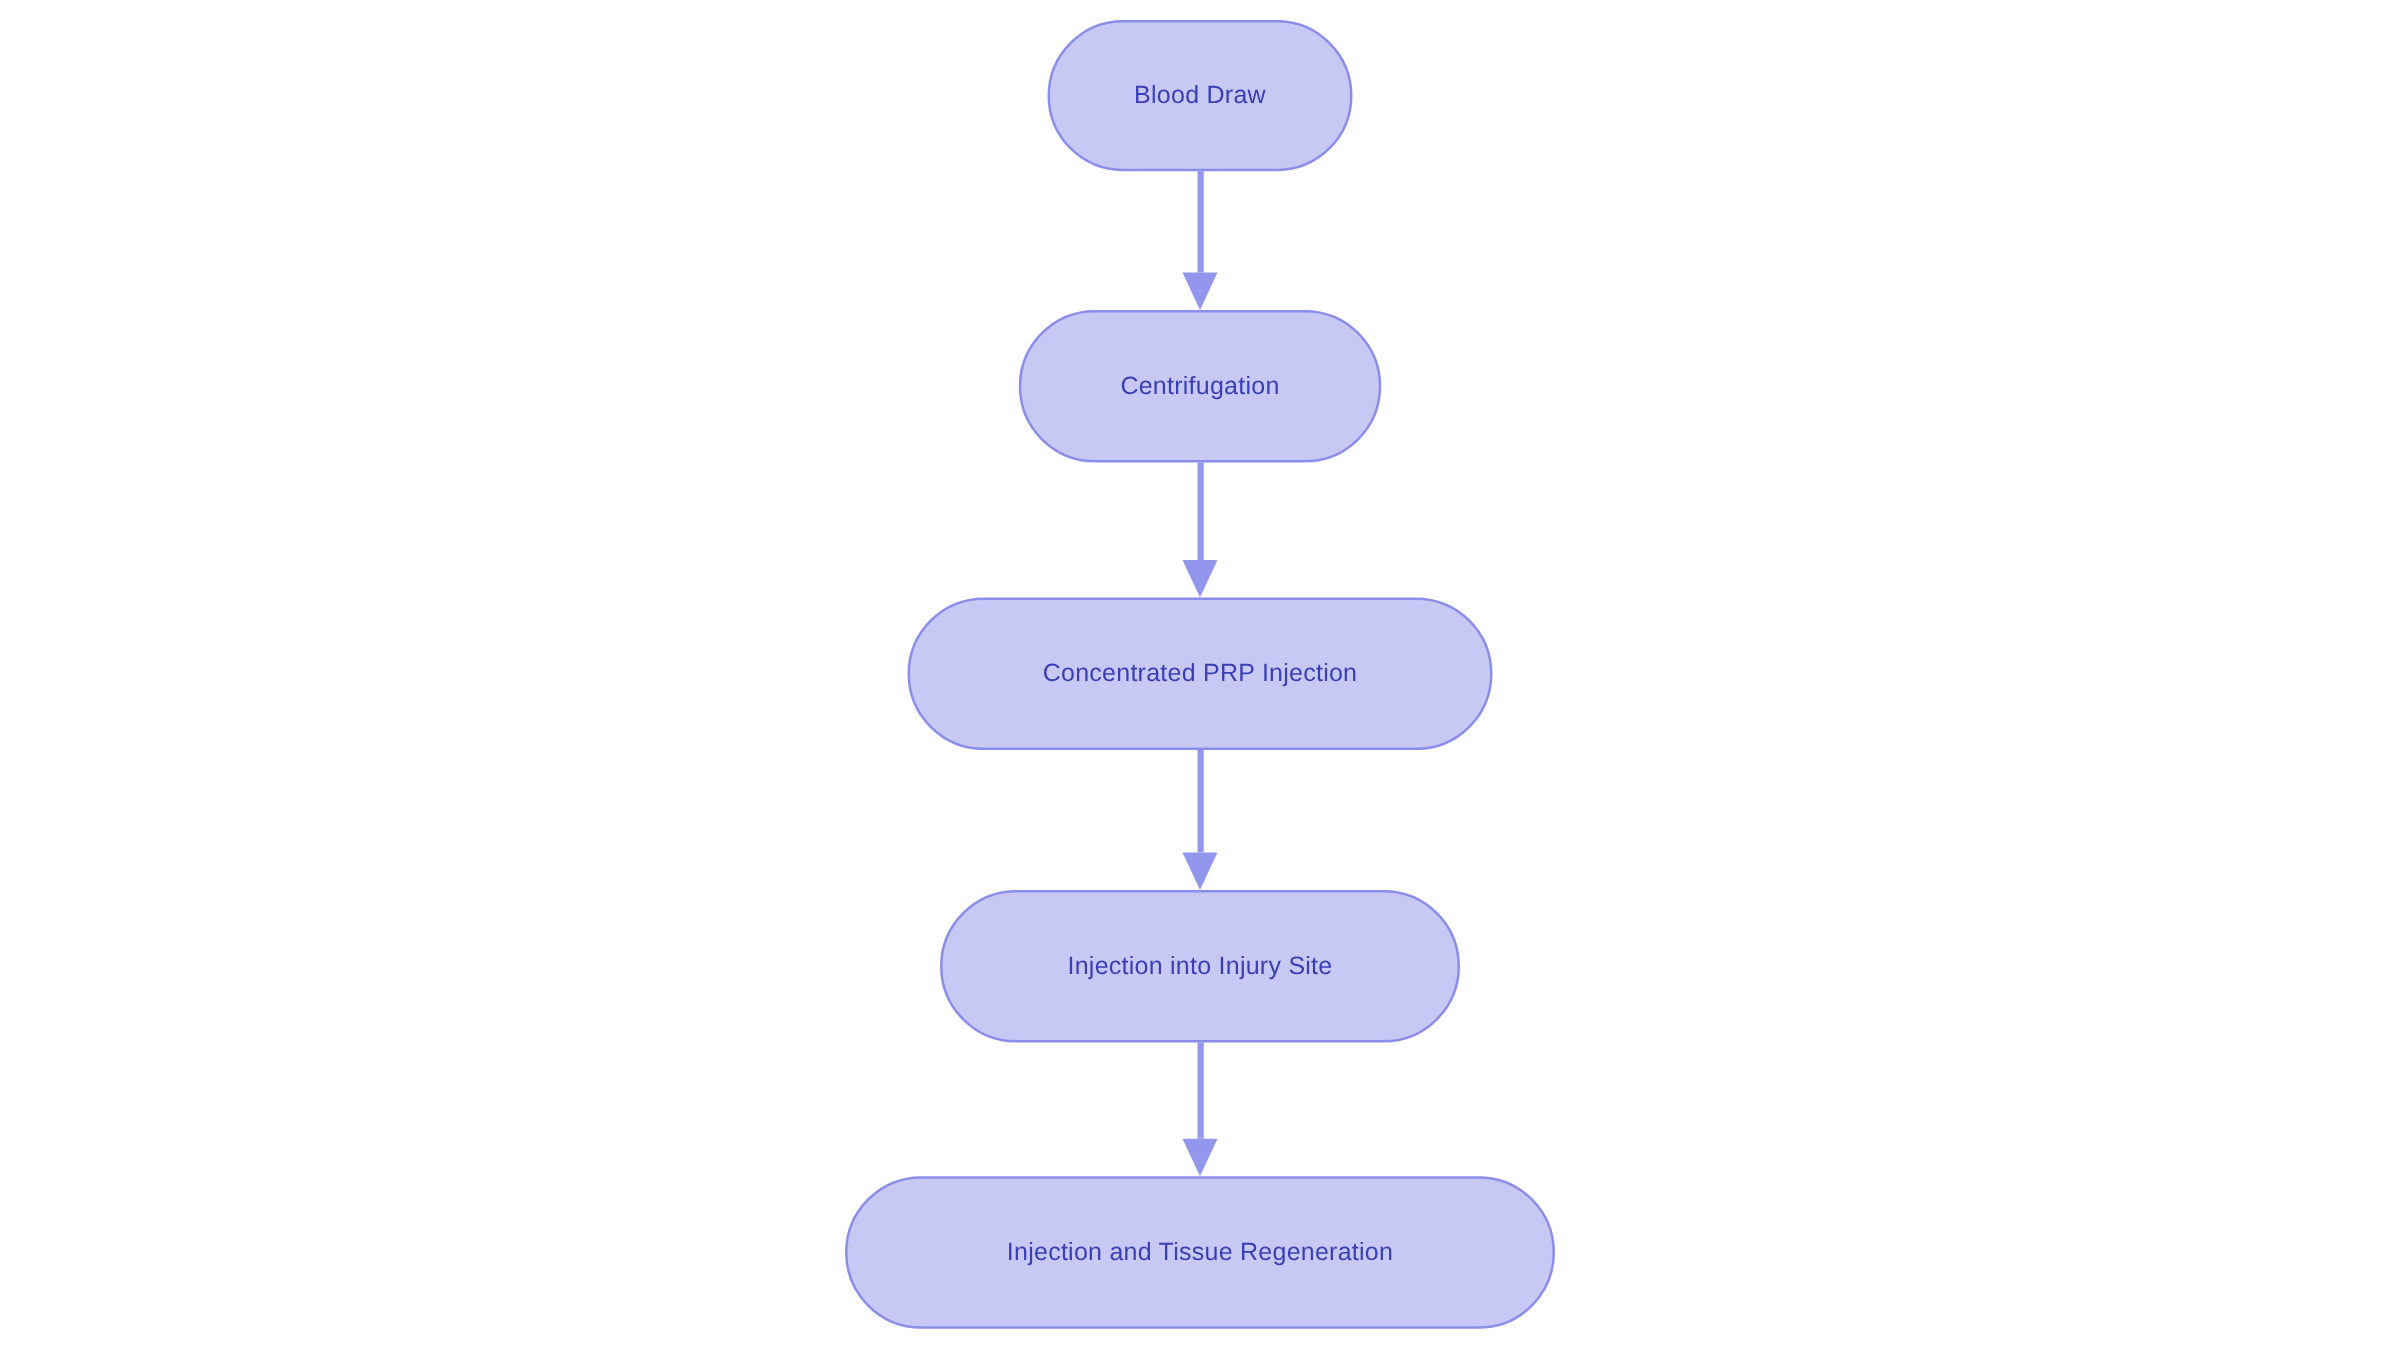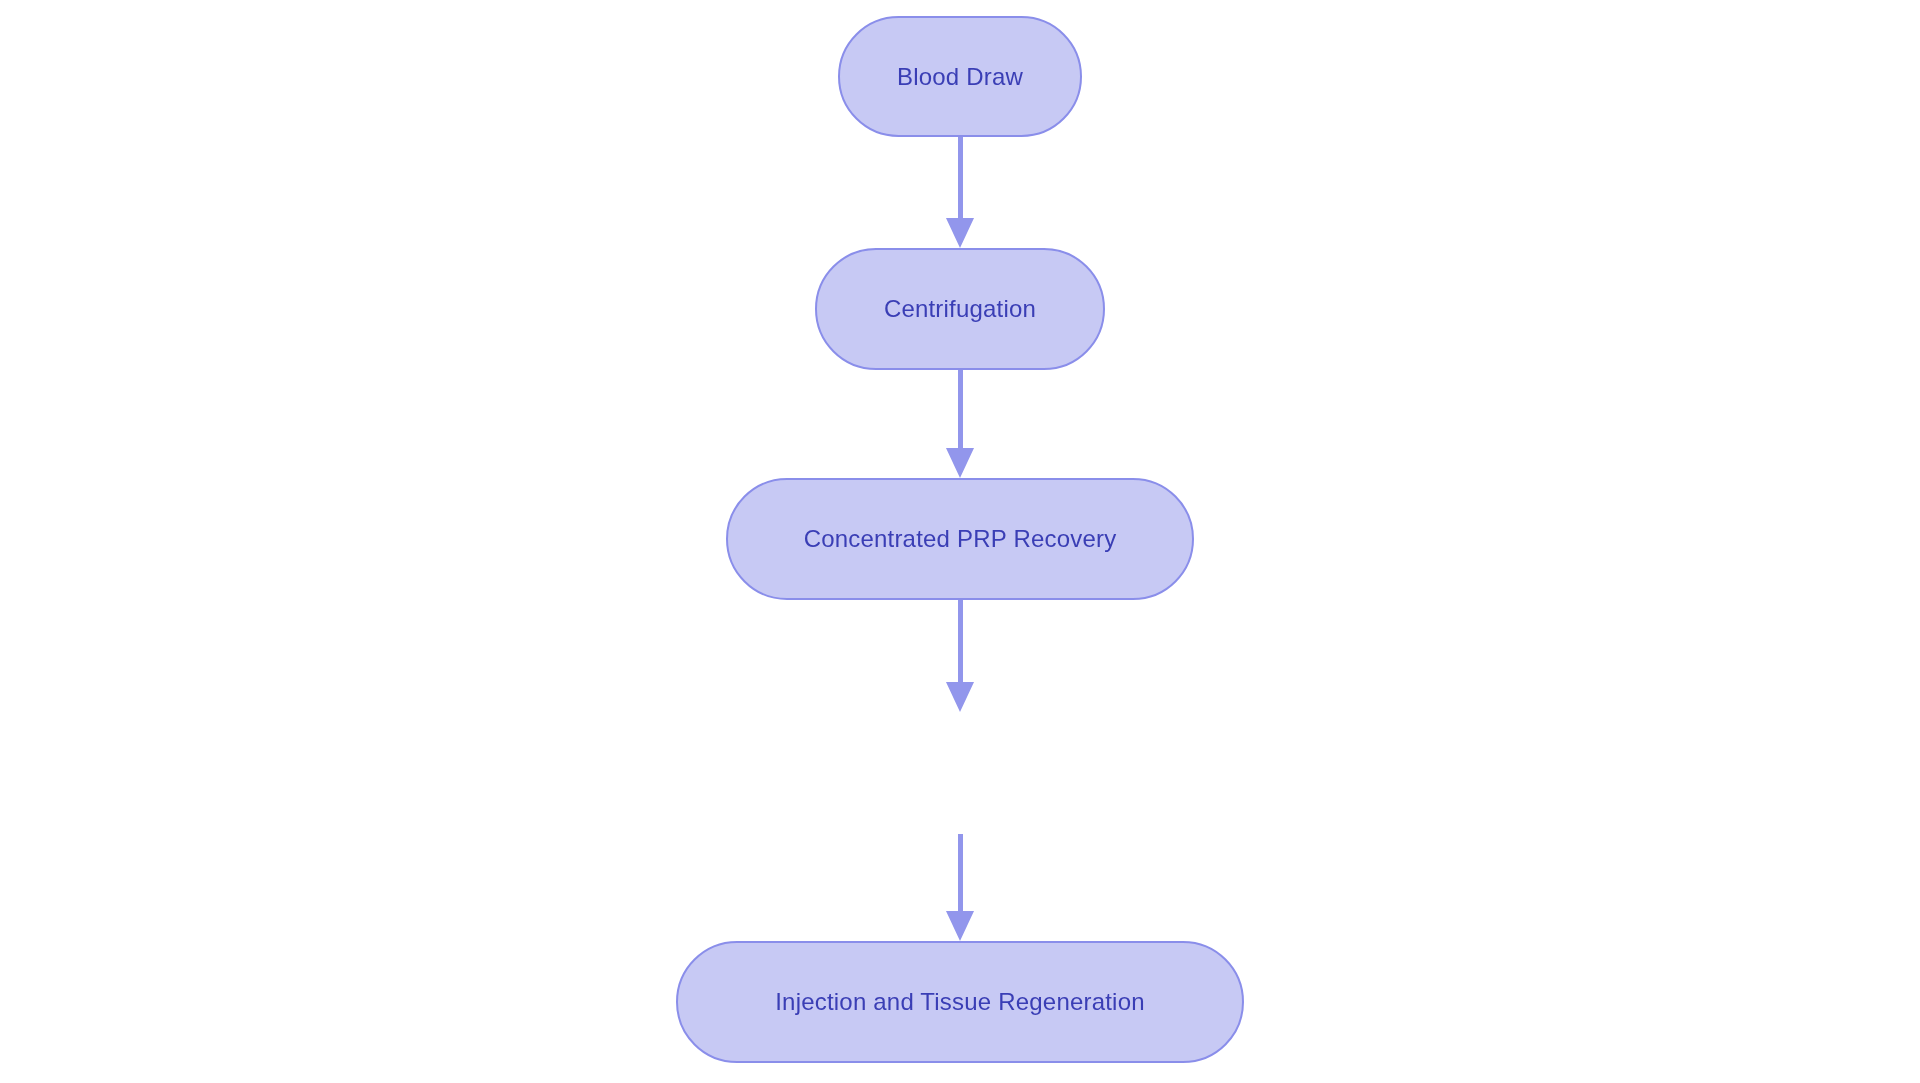--- a/index.html
+++ b/index.html
@@ -19,21 +19,21 @@
     position: absolute;
     box-sizing: border-box;
     height: 122px;
     border-radius: 61px;
     background: var(--node-fill, #c7c9f4);
     border: 2px solid var(--node-border, #8a8eea);
     color: var(--node-text, #3a3eb5);
     display: flex;
     align-items: center;
     justify-content: center;
-    font-size: 24px;
+    font-size: 20px;
     font-weight: 500;
     letter-spacing: 0.2px;
     text-align: center;
     white-space: nowrap;
   }
   .n1 { top: 16px;  left: 838px; width: 244px; height: 121px; }
   .n2 { top: 248px; left: 815px; width: 290px; }
   .n3 { top: 478px; left: 726px; width: 468px; }
   .n4 { top: 712px; left: 752px; width: 416px; }
   .n5 { top: 941px; left: 676px; width: 568px; }
@@ -80,28 +80,31 @@
   <div class="node n2">
     <span>Centrifugation</span>
   </div>
 
   <div class="arrow a2">
     <div class="stem"></div>
     <div class="head"></div>
   </div>
 
   <div class="node n3">
-    <span>Concentrated PRP Recovery</span>
+    <span>Concentrated PRP Injection</span>
   </div>
 
   <div class="arrow a3">
     <div class="stem"></div>
     <div class="head"></div>
   </div>
 
+  <div class="node n4">
+    <span>Injection into Injury Site</span>
+  </div>
 
   <div class="arrow a4">
     <div class="stem"></div>
     <div class="head"></div>
   </div>
 
   <div class="node n5">
     <span>Injection and Tissue Regeneration</span>
   </div>
 

